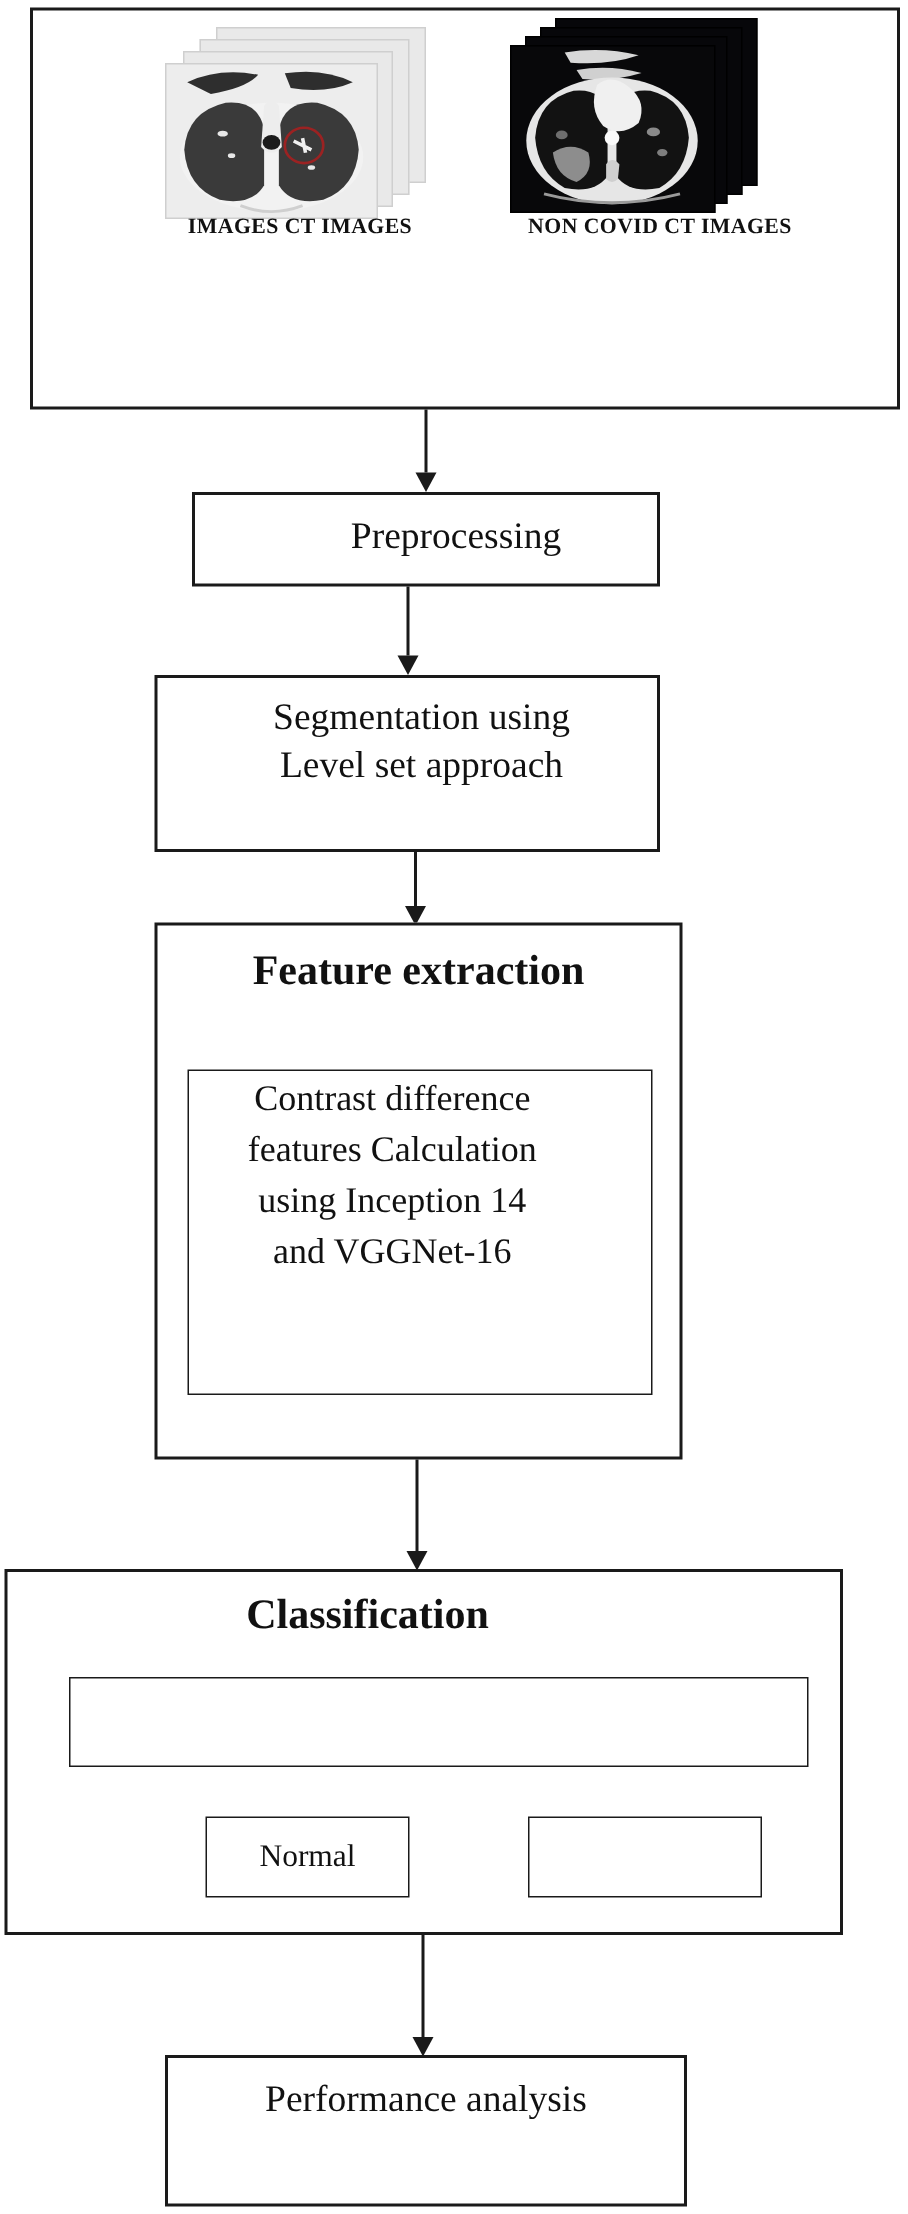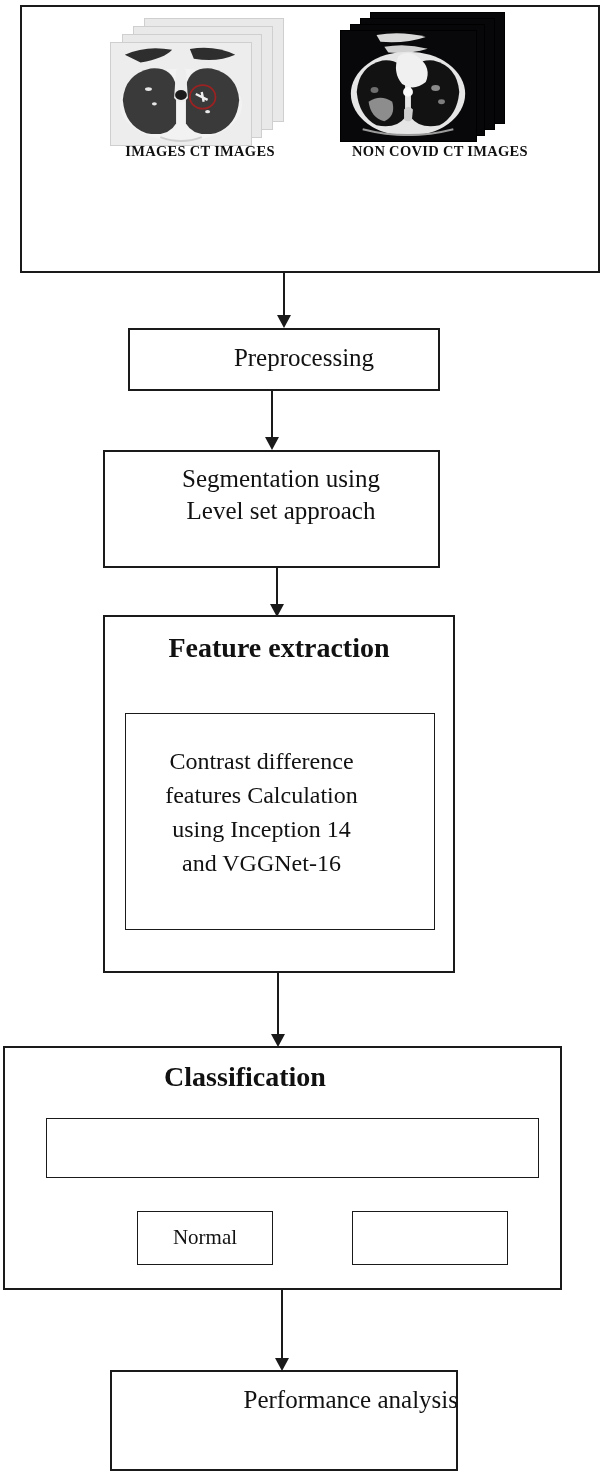--- a/index.html
+++ b/index.html
@@ -164,21 +164,21 @@
 
   <div class="arrow" style="left:277px; top:568px; height:50px;">
     <div class="shaft" style="height:36px;"></div>
     <div class="head" style="top:36px;"></div>
   </div>
 
   <div class="box" style="left:103px; top:615px; width:352px; height:358px;"></div>
   <div class="label t-head-bold" style="left:103px; top:630px; width:352px;">Feature extraction</div>
 
   <div class="box thin" style="left:125px; top:713px; width:310px; height:217px;"></div>
-  <div class="label t-inner" style="left:125px; top:744px; width:273px;">Contrast difference
+  <div class="label t-inner" style="left:125px; top:716px; width:273px;">Contrast difference
 features Calculation
 using Inception 14
 and VGGNet-16</div>
 
   <div class="arrow" style="left:278px; top:973px; height:75px;">
     <div class="shaft" style="height:61px;"></div>
     <div class="head" style="top:61px;"></div>
   </div>
 
   <div class="box" style="left:3px; top:1046px; width:559px; height:244px;"></div>
@@ -190,15 +190,15 @@
   <div class="label t-outcome" style="left:137px; top:1224px; width:136px;">Normal</div>
 
   <div class="box thin" style="left:352px; top:1211px; width:156px; height:54px;"></div>
 
   <div class="arrow" style="left:282px; top:1290px; height:82px;">
     <div class="shaft" style="height:68px;"></div>
     <div class="head" style="top:68px;"></div>
   </div>
 
   <div class="box" style="left:110px; top:1370px; width:348px; height:101px;"></div>
-  <div class="label t-step" style="left:110px; top:1384px; width:348px;text-align:right;">Performance analysis</div>
+  <div class="label t-step" style="left:110px; top:1384px; width:348px;">Performance analysis</div>
 
 </div>
 
 </body></html>

